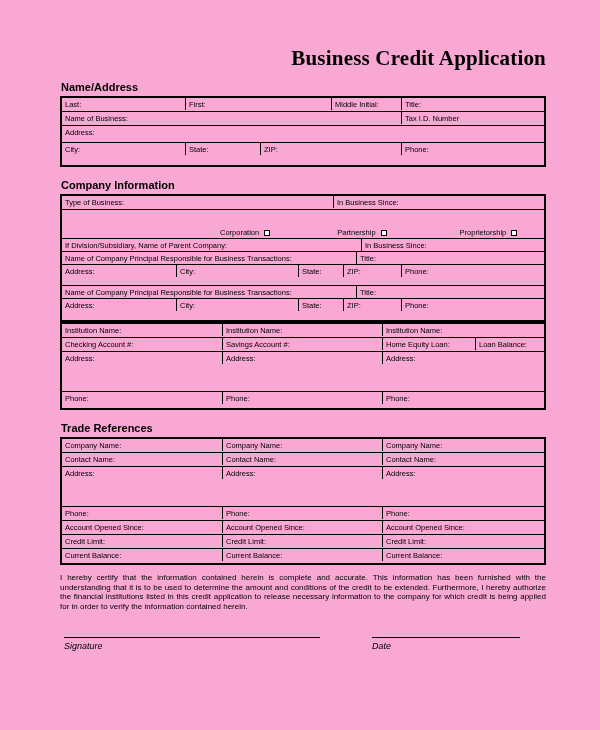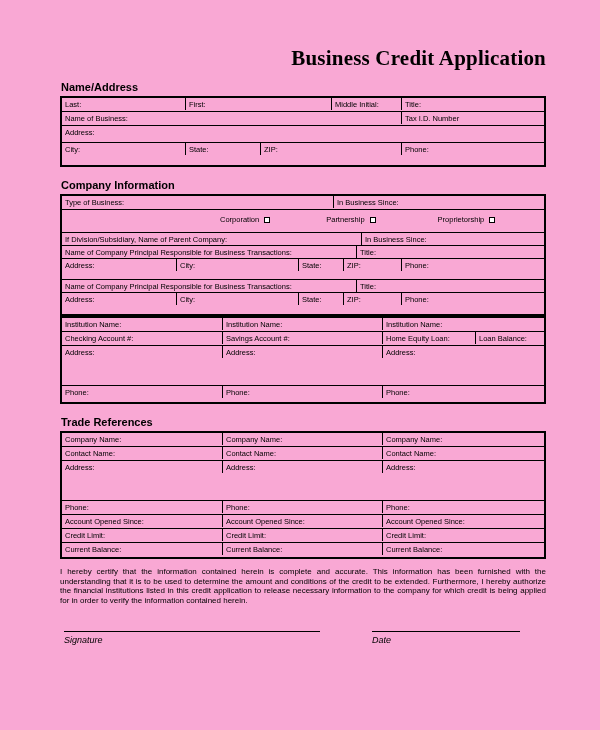--- a/index.html
+++ b/index.html
@@ -20,21 +20,21 @@
 
   .h14 { min-height:14px; }
   .h13 { min-height:13px; }
   .h17 { min-height:17px; }
   .h21 { min-height:21px; }
   .h22 { min-height:22px; }
   .h23 { min-height:23px; }
   .h40 { min-height:40px; }
   .h16 { min-height:16px; }
 
-  .legal-line2 { display:flex; margin-top:3px; }
+  .legal-line2 { display:flex; margin-top:16px;gap:11px; }
   .chk-group { display:inline-flex; align-items:center; }
   .chk-box { display:inline-block; width:6px; height:6px; border:1px solid #000; margin-left:5px; background:#fff; }
 
   .cert { font-size:8px; line-height:9.5px; text-align:justify; margin-top:8px; width:486px; }
 
   .sig-row { display:flex; margin-top:26px; padding-left:4px; }
   .sig-block { display:block; }
   .sig-line { border-top:1.5px solid #000; width:100%; }
   .sig-label { font-style:italic; font-size:9px; margin-top:3px; }
 </style>

